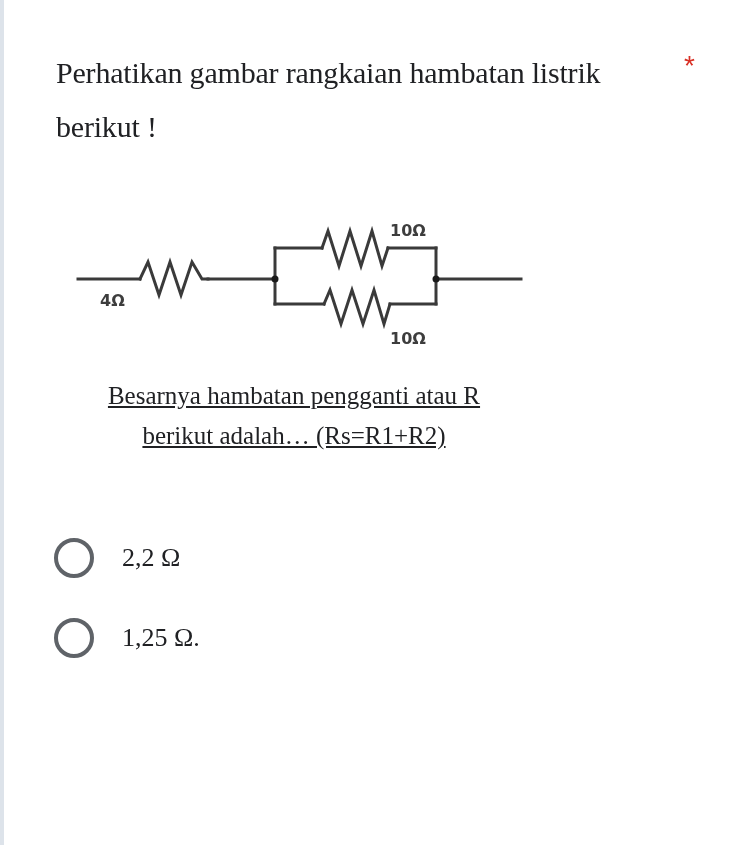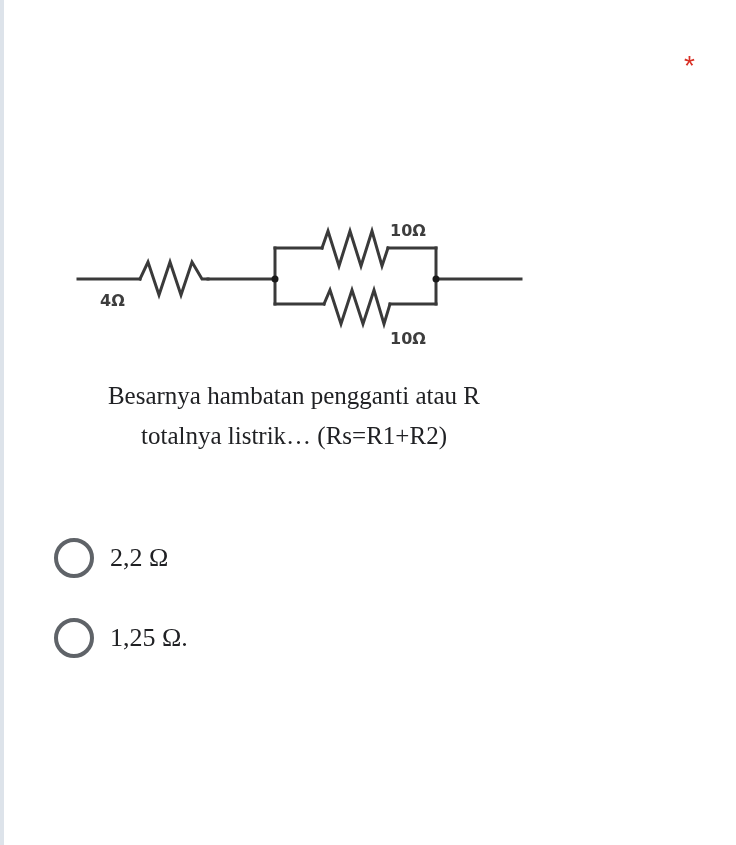--- a/index.html
+++ b/index.html
@@ -59,21 +59,21 @@
     .description {
       position: absolute;
       left: 30px;
       top: 376px;
       width: 520px;
       text-align: center;
       font-size: 25px;
       line-height: 40px;
       color: #202124;
     }
-    .description span { display: block; }
+    .description span { display: block; text-decoration: underline; }
     .options {
       position: absolute;
       left: 50px;
       top: 518px;
       width: 640px;
     }
     .option {
       display: flex;
       align-items: center;
       height: 80px;
@@ -81,30 +81,31 @@
     }
     .radio {
       width: 32px;
       height: 32px;
       border: 4px solid #5f6368;
       border-radius: 50%;
       box-sizing: content-box;
       flex: 0 0 auto;
     }
     .option-label {
-      margin-left: 16px;
+      margin-left: 28px;
       font-size: 26px;
       color: #202124;
     }
   </style>
 </head>
 <body>
 
 <div class="card">
 
+  <div class="question-title">Perhatikan gambar rangkaian hambatan listrik berikut !</div>
   <div class="required-star">*</div>
 
   <svg class="circuit" viewBox="0 0 736 360" xmlns="http://www.w3.org/2000/svg">
     <g stroke="#3a3a3a" stroke-width="3" fill="none" stroke-linejoin="miter" stroke-linecap="square">
 
       <line x1="74" y1="279" x2="136" y2="279"></line>
 
       <polyline points="136,279 144,262 155,295 166,262 177,295 188,262 198,279 204,279"></polyline>
 
       <line x1="204" y1="279" x2="271" y2="279"></line>
@@ -125,21 +126,21 @@
     </g>
     <circle cx="271" cy="279" r="3.5" fill="#1a1a1a"></circle>
     <circle cx="432" cy="279" r="3.5" fill="#1a1a1a"></circle>
     <text x="96" y="306">4Ω</text>
     <text x="386" y="236">10Ω</text>
     <text x="386" y="344">10Ω</text>
   </svg>
 
   <div class="description">
     <span>Besarnya hambatan pengganti atau R</span>
-    <span>totalnya listrik… (Rs=R1+R2)</span>
+    <span>berikut adalah… (Rs=R1+R2)</span>
   </div>
 
   <div class="options">
     <div class="option">
       <div class="radio"></div>
       <span class="option-label">2,2 Ω</span>
     </div>
     <div class="option">
       <div class="radio"></div>
       <span class="option-label">1,25 Ω.</span>

